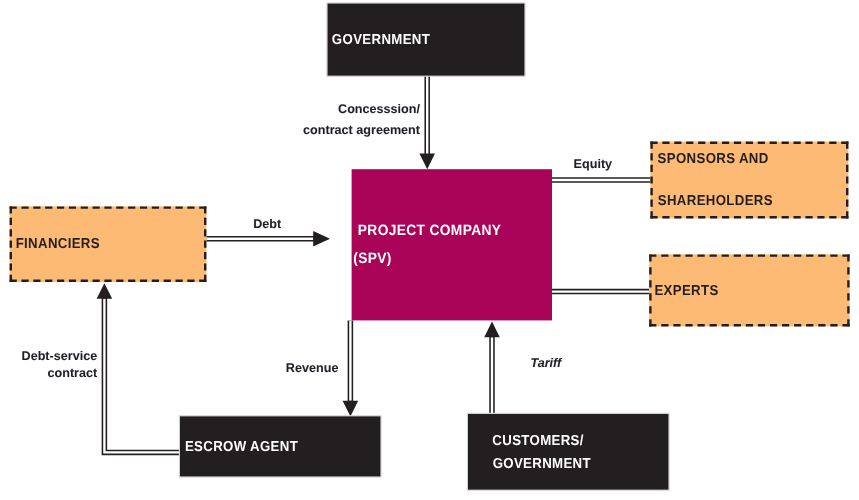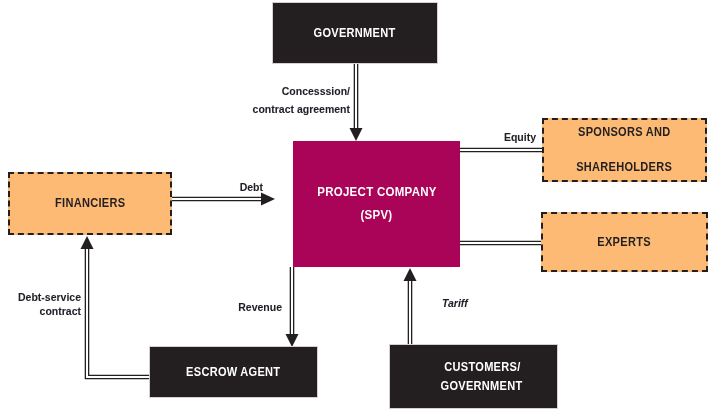--- a/index.html
+++ b/index.html
@@ -19,21 +19,21 @@
   }
   .shaft-outer { stroke: #231f20; stroke-width: 4.6; fill: none; }
   .shaft-inner { stroke: #ffffff; stroke-width: 2.0; fill: none; }
   .head { fill: #231f20; stroke: none; }
 
   .box {
     position: absolute;
     z-index: 2;
     display: flex;
     flex-direction: column;
-    align-items: center;
+    align-items: flex-start;
     justify-content: center;
     text-align: center;
     box-sizing: border-box;
     font-weight: bold;
   }
   .box .bl {
     display: block;
     font-size: 12px;
     letter-spacing: 0.3px;
     line-height: 19px;
@@ -49,21 +49,21 @@
     z-index: 3;
     font-weight: bold;
     font-size: 10.5px;
     color: #231f20;
     line-height: 15px;
     white-space: nowrap;
     text-shadow: 0 0 1px #cfd8ec;
   }
   .edge-label .ln { display: block; }
   .ta-right { text-align: right; }
-  .ta-center { text-align: right; }
+  .ta-center { text-align: left; }
 
   
   #box-government          { left: 273px; top: 3px;   width: 164px; height: 60px; }
   #box-project-company     { left: 275px; top: 141px; width: 167px; height: 126px; margin-left: 18px; }
   #box-project-company .bl { line-height: 23px; font-size: 12.5px; }
   #box-sponsors            { left: 542px; top: 118px; width: 165px; height: 64px; }
   #box-experts             { left: 541px; top: 212px; width: 167px; height: 60px; }
   #box-financiers          { left: 8px;   top: 172px; width: 164px; height: 63px; }
   #box-escrow              { left: 150px; top: 347px; width: 167px; height: 50px; }
   #box-customers           { left: 390px; top: 345px; width: 167px; height: 63px; padding-left: 17px; }

